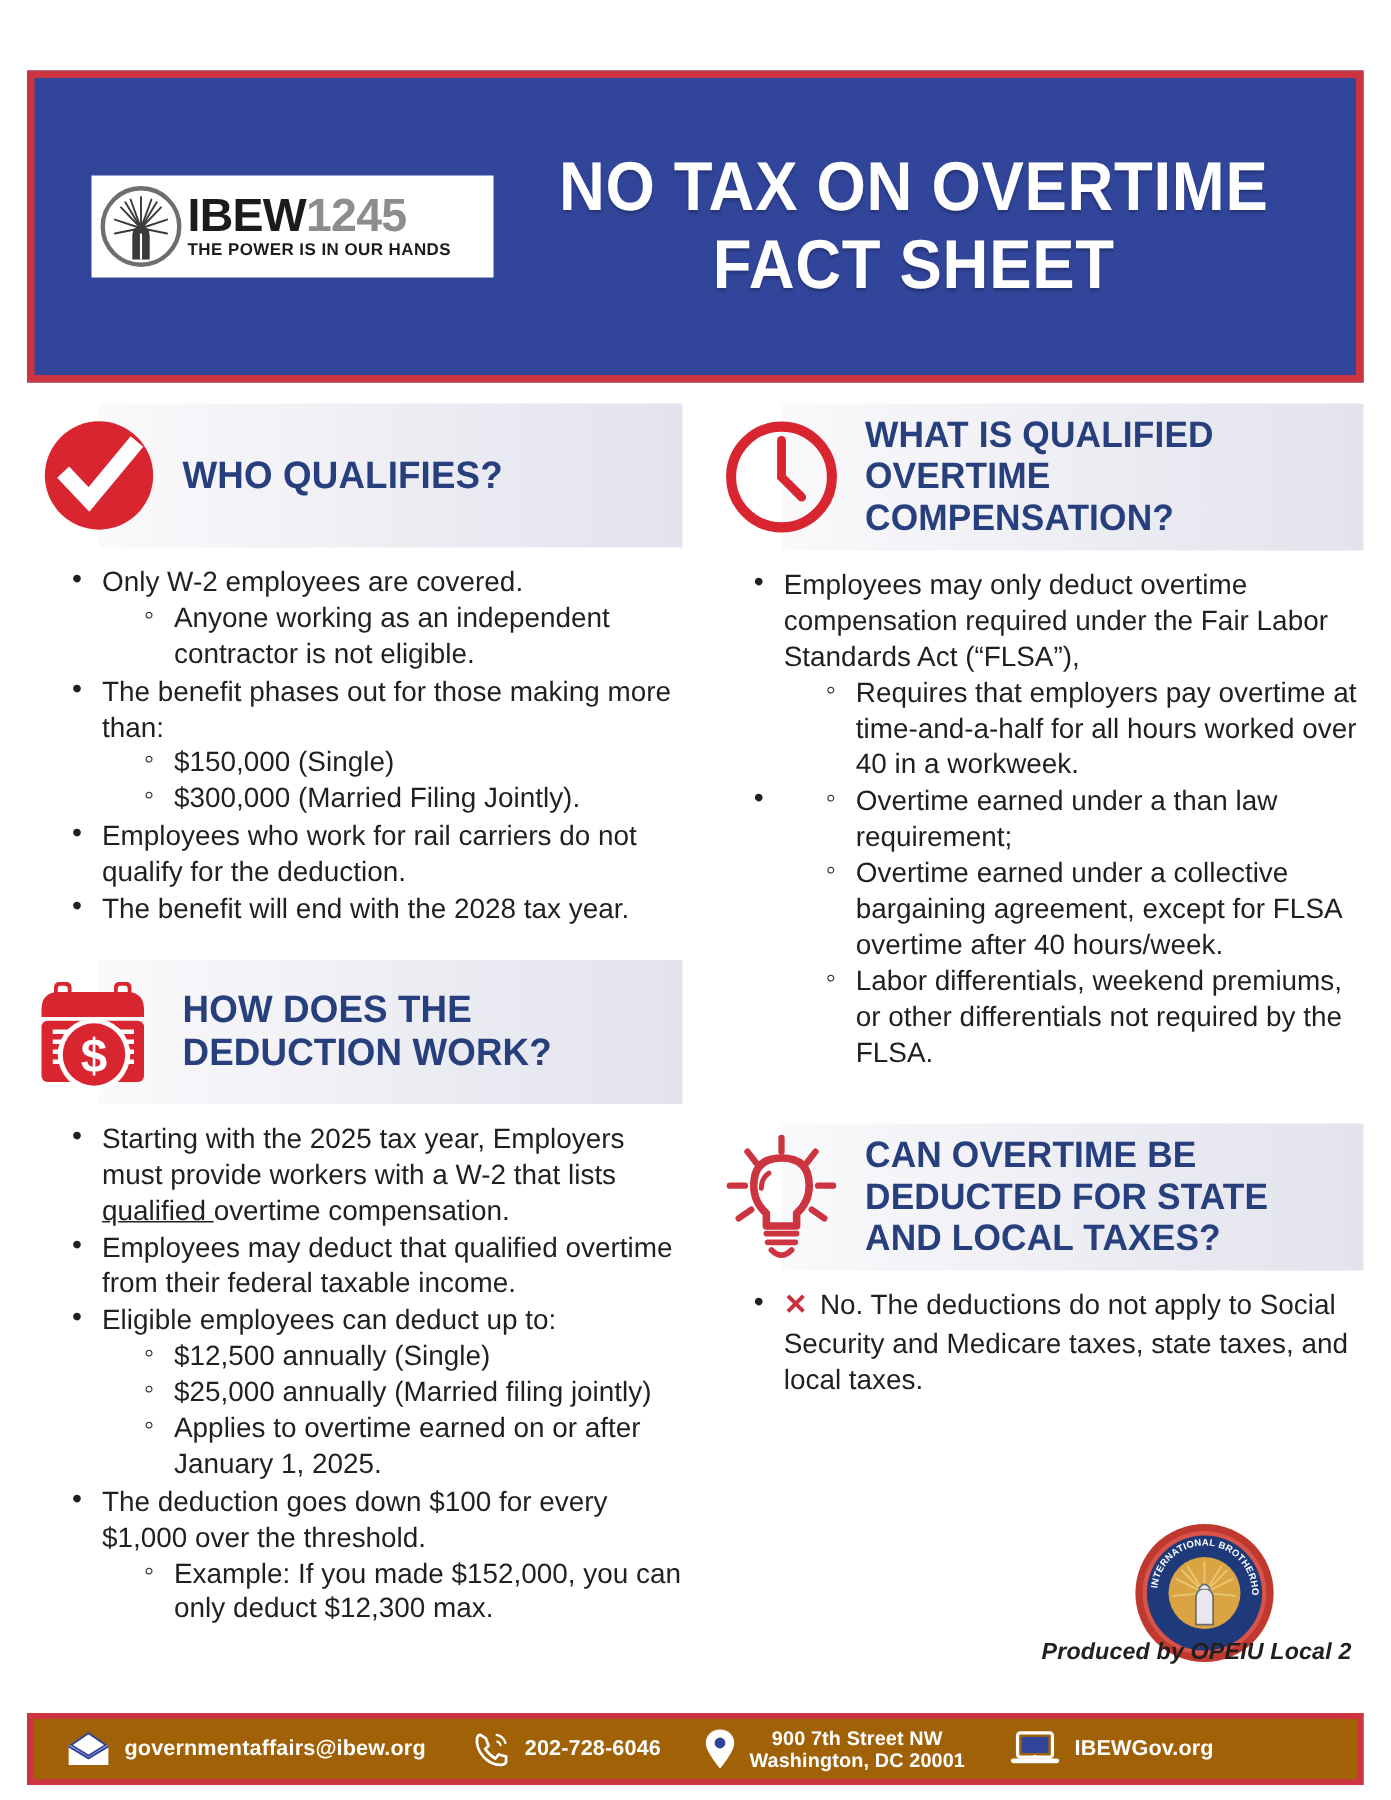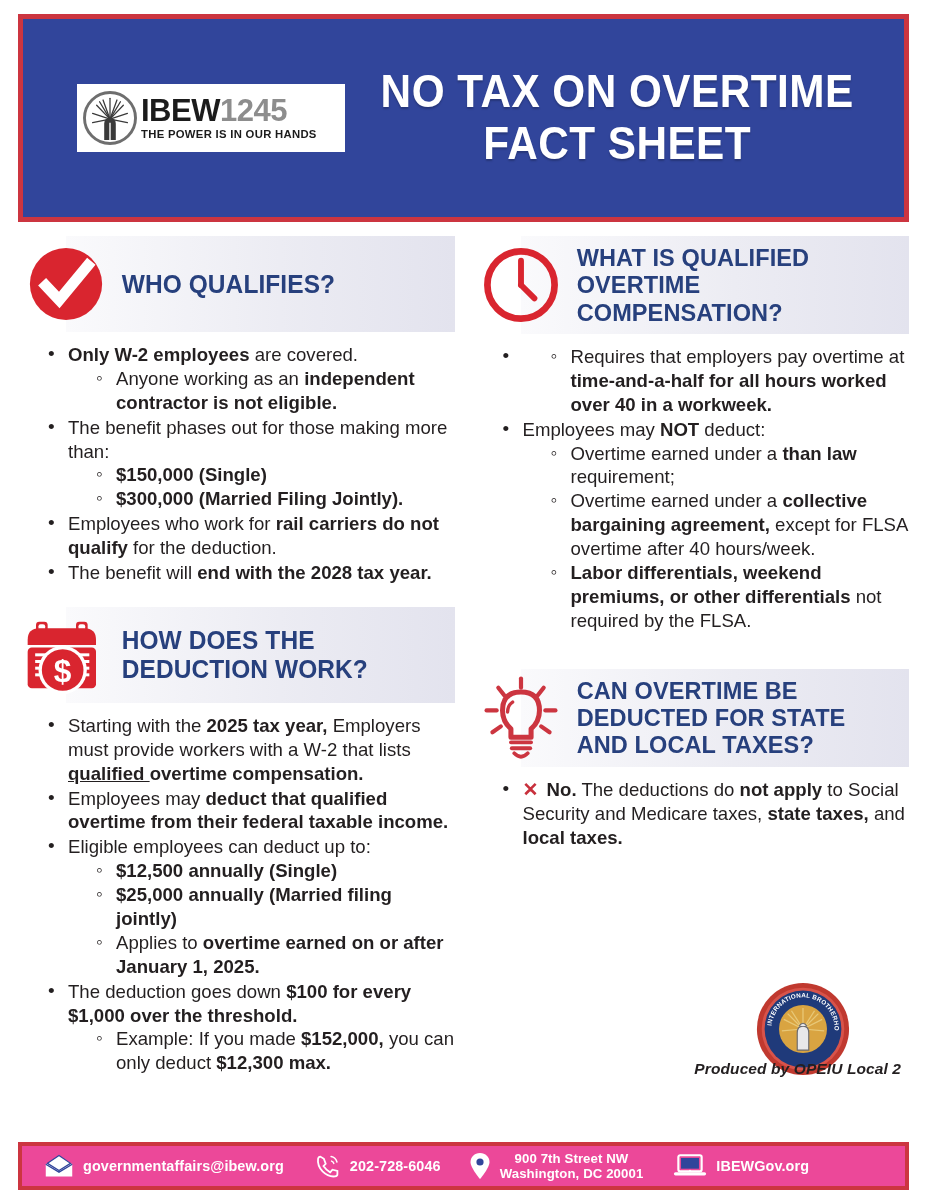--- a/index.html
+++ b/index.html
@@ -17,21 +17,22 @@
   }
 
   
   .header-band {
     position: relative;
     height: 208px;
     background: #31459b;
     border: 5px solid #cc3540;
     display: flex;
     align-items: center;
-    padding-left: 54px;
+    padding-left: 38px;
+    margin-top: 33px;
   }
   .logo-box {
     width: 268px; height: 68px;
     background: #ffffff;
     display: flex; align-items: center;
     padding: 3px 6px 3px 4px;
     flex: 0 0 auto;
   }
   .logo-mark { width: 58px; height: 58px; flex: 0 0 auto; }
   .logo-text { padding-left: 2px; line-height: 1; }
@@ -134,21 +135,21 @@
   }
   ul.lvl2 > li {
     position: relative;
     padding-left: 20px;
   }
   ul.lvl2 > li::before {
     content: "\25E6";
     position: absolute; left: 0; top: -1px;
     font-size: 19px; color: #231f20;
   }
-  b { font-weight: bold; }
+  b { font-weight: normal; }
   u { text-decoration: underline; }
   .xmark {
     color: #c8303c;
     font-weight: bold;
     font-size: 19px;
     padding-right: 3px;
   }
 
   
   .seal-wrap {
@@ -167,21 +168,21 @@
     color: #231f20;
     letter-spacing: 0.1px;
   }
 
   
   .footer {
     position: absolute;
     left: 18px; right: 18px;
     bottom: 10px;
     height: 48px;
-    background: #ec4899;
+    background: #a16207;
     border: 4px solid #cc3540;
     display: flex;
     align-items: center;
     color: #ffffff;
   }
   .fitem { display: flex; align-items: center; }
   .fitem svg { display: block; flex: 0 0 auto; }
   .ftext {
     font-weight: bold;
     font-size: 14.4px;
@@ -332,26 +333,26 @@
             </svg>
           </div>
           <div class="sec-title sm">
             <div>WHAT IS QUALIFIED</div>
             <div>OVERTIME</div>
             <div>COMPENSATION?</div>
           </div>
         </div>
         <ul class="lvl1">
           <li>
+            <span>Employees may <b>only deduct overtime compensation required under the Fair Labor Standards Act (“FLSA”),</b></span>
             <ul class="lvl2">
               <li><span>Requires that employers pay overtime at <b>time-and-a-half for all hours worked over 40 in a workweek.</b></span></li>
             </ul>
           </li>
           <li>
-            <span>Employees may <b>NOT</b> deduct:</span>
             <ul class="lvl2">
               <li><span>Overtime earned under a <b>than law</b> requirement;</span></li>
               <li><span>Overtime earned under a <b>collective bargaining agreement,</b> except for FLSA overtime after 40 hours/week.</span></li>
               <li><span><b>Labor differentials, weekend premiums, or other differentials</b> not required by the FLSA.</span></li>
             </ul>
           </li>
         </ul>
       </div>
 
       <div class="sec" style="margin-top:36px;">

